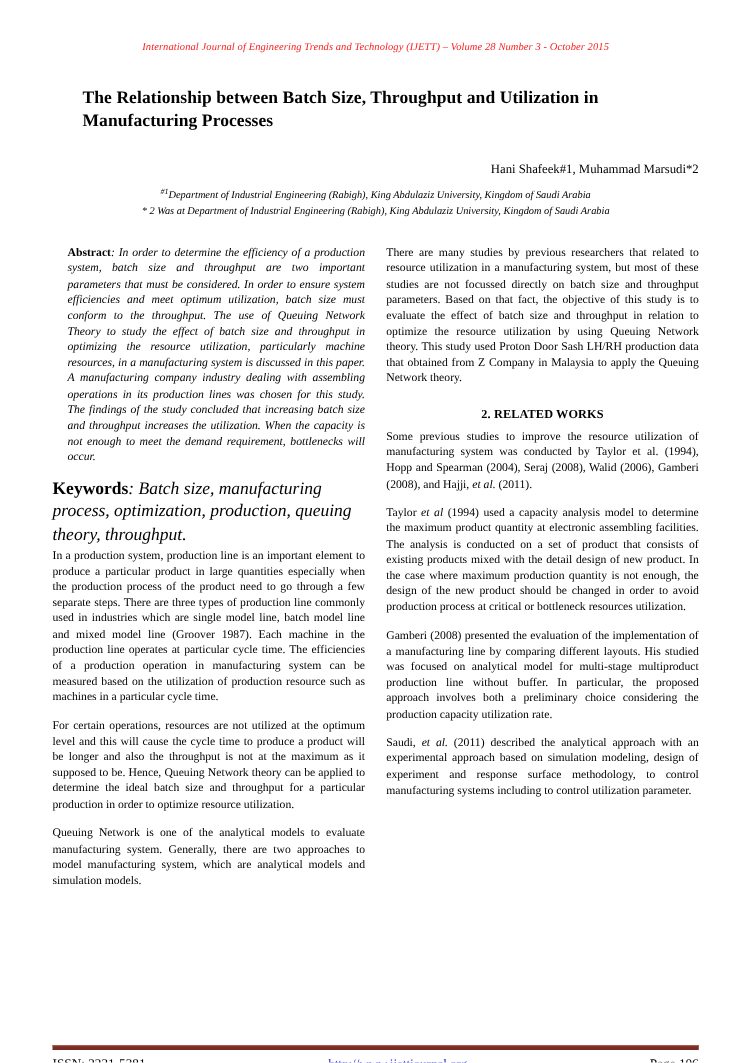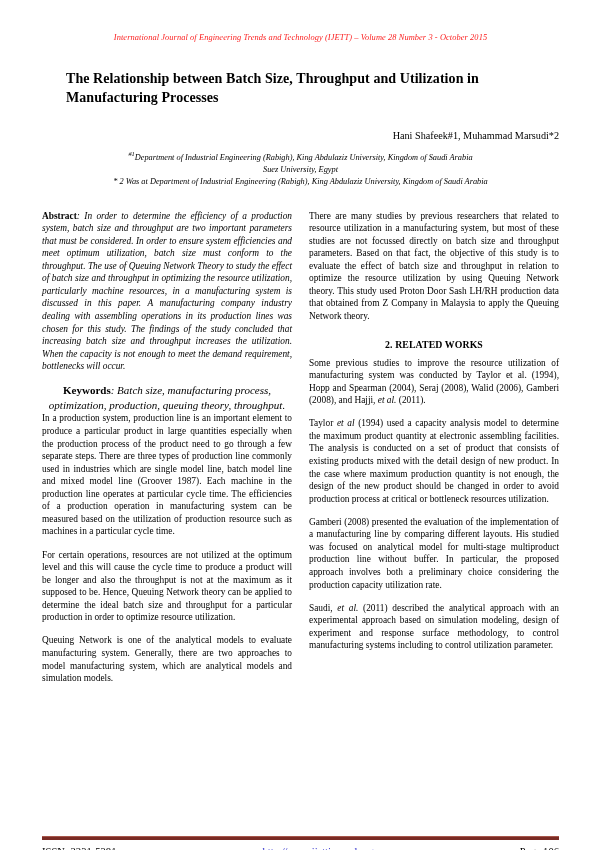--- a/index.html
+++ b/index.html
@@ -85,30 +85,30 @@
     text-align: justify;
     margin: 0 0 10.5px 0;
     hyphens: none;
   }
 
   p.abstract {
     font-size: 9.35px;
     line-height: 1.345;
     text-align: justify;
     font-style: italic;
-    margin: 0 0 10px 0;
+    margin: 0 0 10px 12px;
   }
   p.abstract b, p.keywords b {
     font-style: normal;
     font-weight: bold;
   }
   p.keywords {
-    font-size: 11px;
+    font-size: 14px;
     line-height: 1.345;
-    text-align: center;
+    text-align: left;
     font-style: italic;
     margin: 6px 0 0 0;
   }
 
   h2.section {
     font-size: 9.8px;
     font-weight: bold;
     text-align: center;
     margin: 16px 0 7px 0;
     letter-spacing: 0.01em;
@@ -151,21 +151,20 @@
 <div class="page">
 
   <div class="running-head">International Journal of Engineering Trends and Technology (IJETT) – Volume 28 Number 3 - October 2015</div>
 
   <h1 class="title">The Relationship between Batch Size, Throughput and Utilization in Manufacturing Processes</h1>
 
   <div class="authors">Hani Shafeek#1, Muhammad Marsudi*2</div>
 
   <div class="affiliations">
     <div><span class="sup">#1</span><span>Department of Industrial Engineering (Rabigh), King Abdulaziz University, Kingdom of Saudi Arabia</span></div>
-    <div>Suez University, Egypt</div>
     <div>* 2 Was at Department of Industrial Engineering (Rabigh), King Abdulaziz University, Kingdom of Saudi Arabia</div>
   </div>
 
   <div class="columns">
 
     <div class="col">
 
       <p class="abstract"><b>Abstract</b><span>: In order to determine the efficiency of a production system, batch size and throughput are two important parameters that must be considered. In order to ensure system efficiencies and meet optimum utilization, batch size must conform to the throughput. The use of Queuing Network Theory to study the effect of batch size and throughput in optimizing the resource utilization, particularly machine resources, in a manufacturing system is discussed in this paper. A manufacturing company industry dealing with assembling operations in its production lines was chosen for this study. The findings of the study concluded that increasing batch size and throughput increases the utilization. When the capacity is not enough to meet the demand requirement, bottlenecks will occur.</span></p>
 
       <p class="keywords"><b>Keywords</b><span>: Batch size, manufacturing process, optimization, production, queuing theory, throughput.</span></p>

